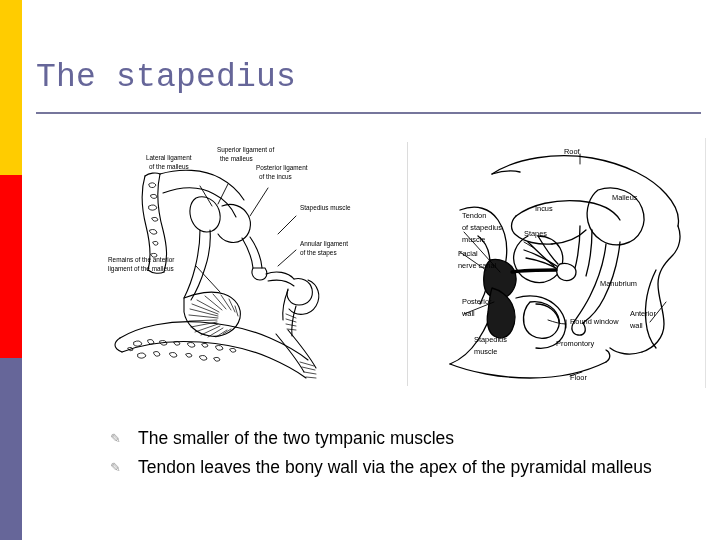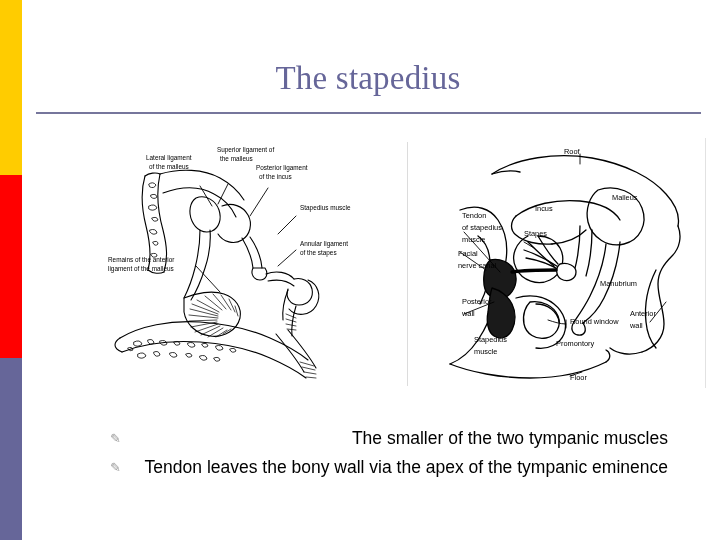--- a/index.html
+++ b/index.html
@@ -28,22 +28,21 @@
   .seg-yellow { top: 0;     height: 175px; background: #FFCC00; }
   .seg-red    { top: 175px; height: 183px; background: #FF0000; }
   .seg-purple { top: 358px; height: 182px; background: #666699; }
 
   
   .title {
     position: absolute;
     left: 36px;
     top: 58px;
     width: 664px;
-    text-align: center;
-    font-family: Liberation Serif, serif;
+    font-family: Liberation Mono, monospace;
     font-size: 33px;
     line-height: 40px;
     color: #666699;
     letter-spacing: 0.2px;
     white-space: nowrap;
   }
   .title-rule {
     position: absolute;
     left: 36px;
     top: 112px;
@@ -115,21 +114,20 @@
     line-height: 27px;
     text-align: left;
     padding-left: 2px;
   }
   .bullet-text {
     flex: 1;
     font-family: "Liberation Sans", sans-serif;
     font-size: 17.5px;
     line-height: 27px;
     color: #000000;
-    text-align: right;
   }
 </style>
 </head>
 <body>
 
 <div class="slide">
 
   <div class="colorbar">
     <div class="seg seg-yellow"></div>
     <div class="seg seg-red"></div>
@@ -370,17 +368,17 @@
     </div>
   </div>
 
   <div class="bullets">
     <div class="bullet-row">
       <span class="bullet-mark">✎</span>
       <span class="bullet-text">The smaller of the two tympanic muscles</span>
     </div>
     <div class="bullet-row">
       <span class="bullet-mark">✎</span>
-      <span class="bullet-text">Tendon leaves the bony wall via the apex of the tympanic eminence</span>
+      <span class="bullet-text">Tendon leaves the bony wall via the apex of the pyramidal malleus</span>
     </div>
   </div>
 
 </div>
 
 </body></html>

